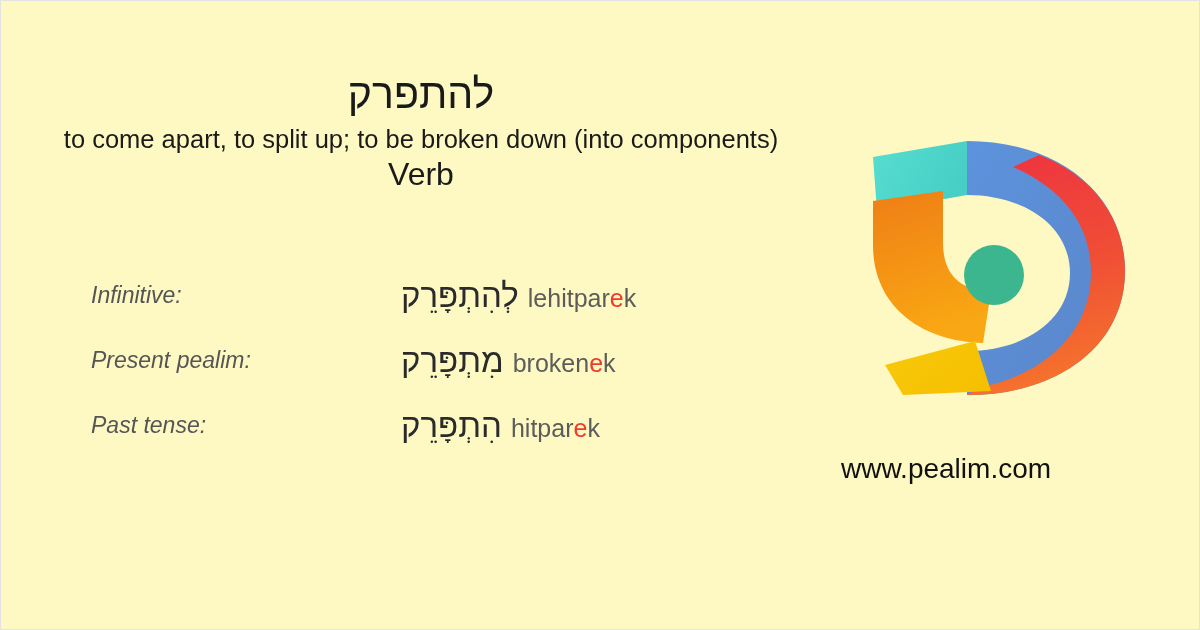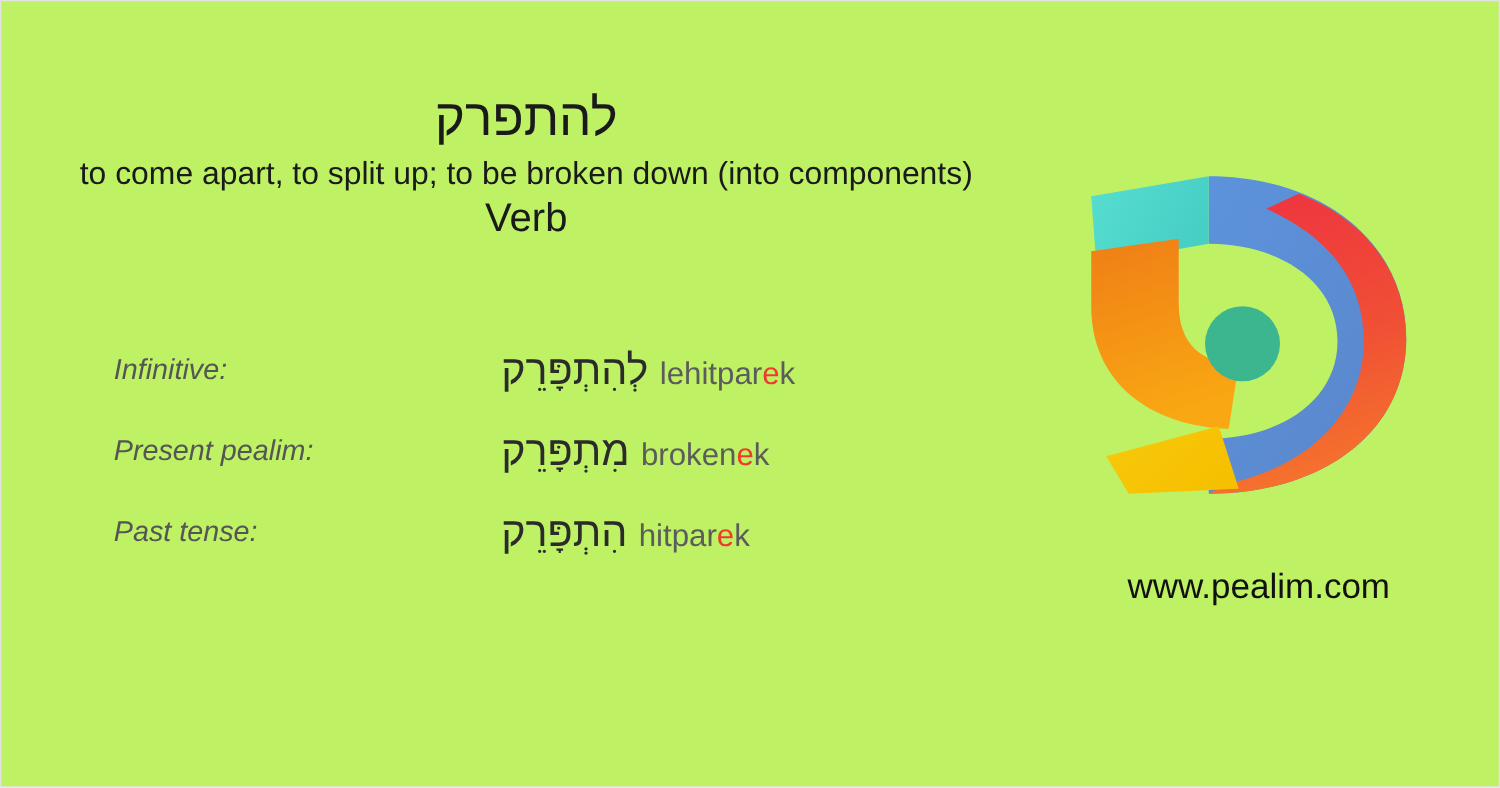--- a/index.html
+++ b/index.html
@@ -10,21 +10,21 @@
   }
   body {
     font-family: "Liberation Sans", "DejaVu Sans", sans-serif;
     -webkit-font-smoothing: antialiased;
   }
   #card {
     position: relative;
     width: 1200px;
     height: 630px;
     box-sizing: border-box;
-    background: #bef264;
+    background: #fef9c3;
     border: 1px solid #e3e3e3;
     overflow: hidden;
   }
 
   
   #main-col {
     position: absolute;
     left: 0;
     top: 0;
     width: 840px;
@@ -123,21 +123,21 @@
     left: 22px;
     top: 132px;
     width: 270px;
     height: 268px;
   }
   #site-url {
     position: absolute;
     left: 0;
     top: 452px;
     width: 332px;
-    text-align: center;
+    text-align: left;
     font-size: 28px;
     color: #111111;
     white-space: nowrap;
   }
 </style>
 </head>
 <body>
 
 <div id="card">
 

